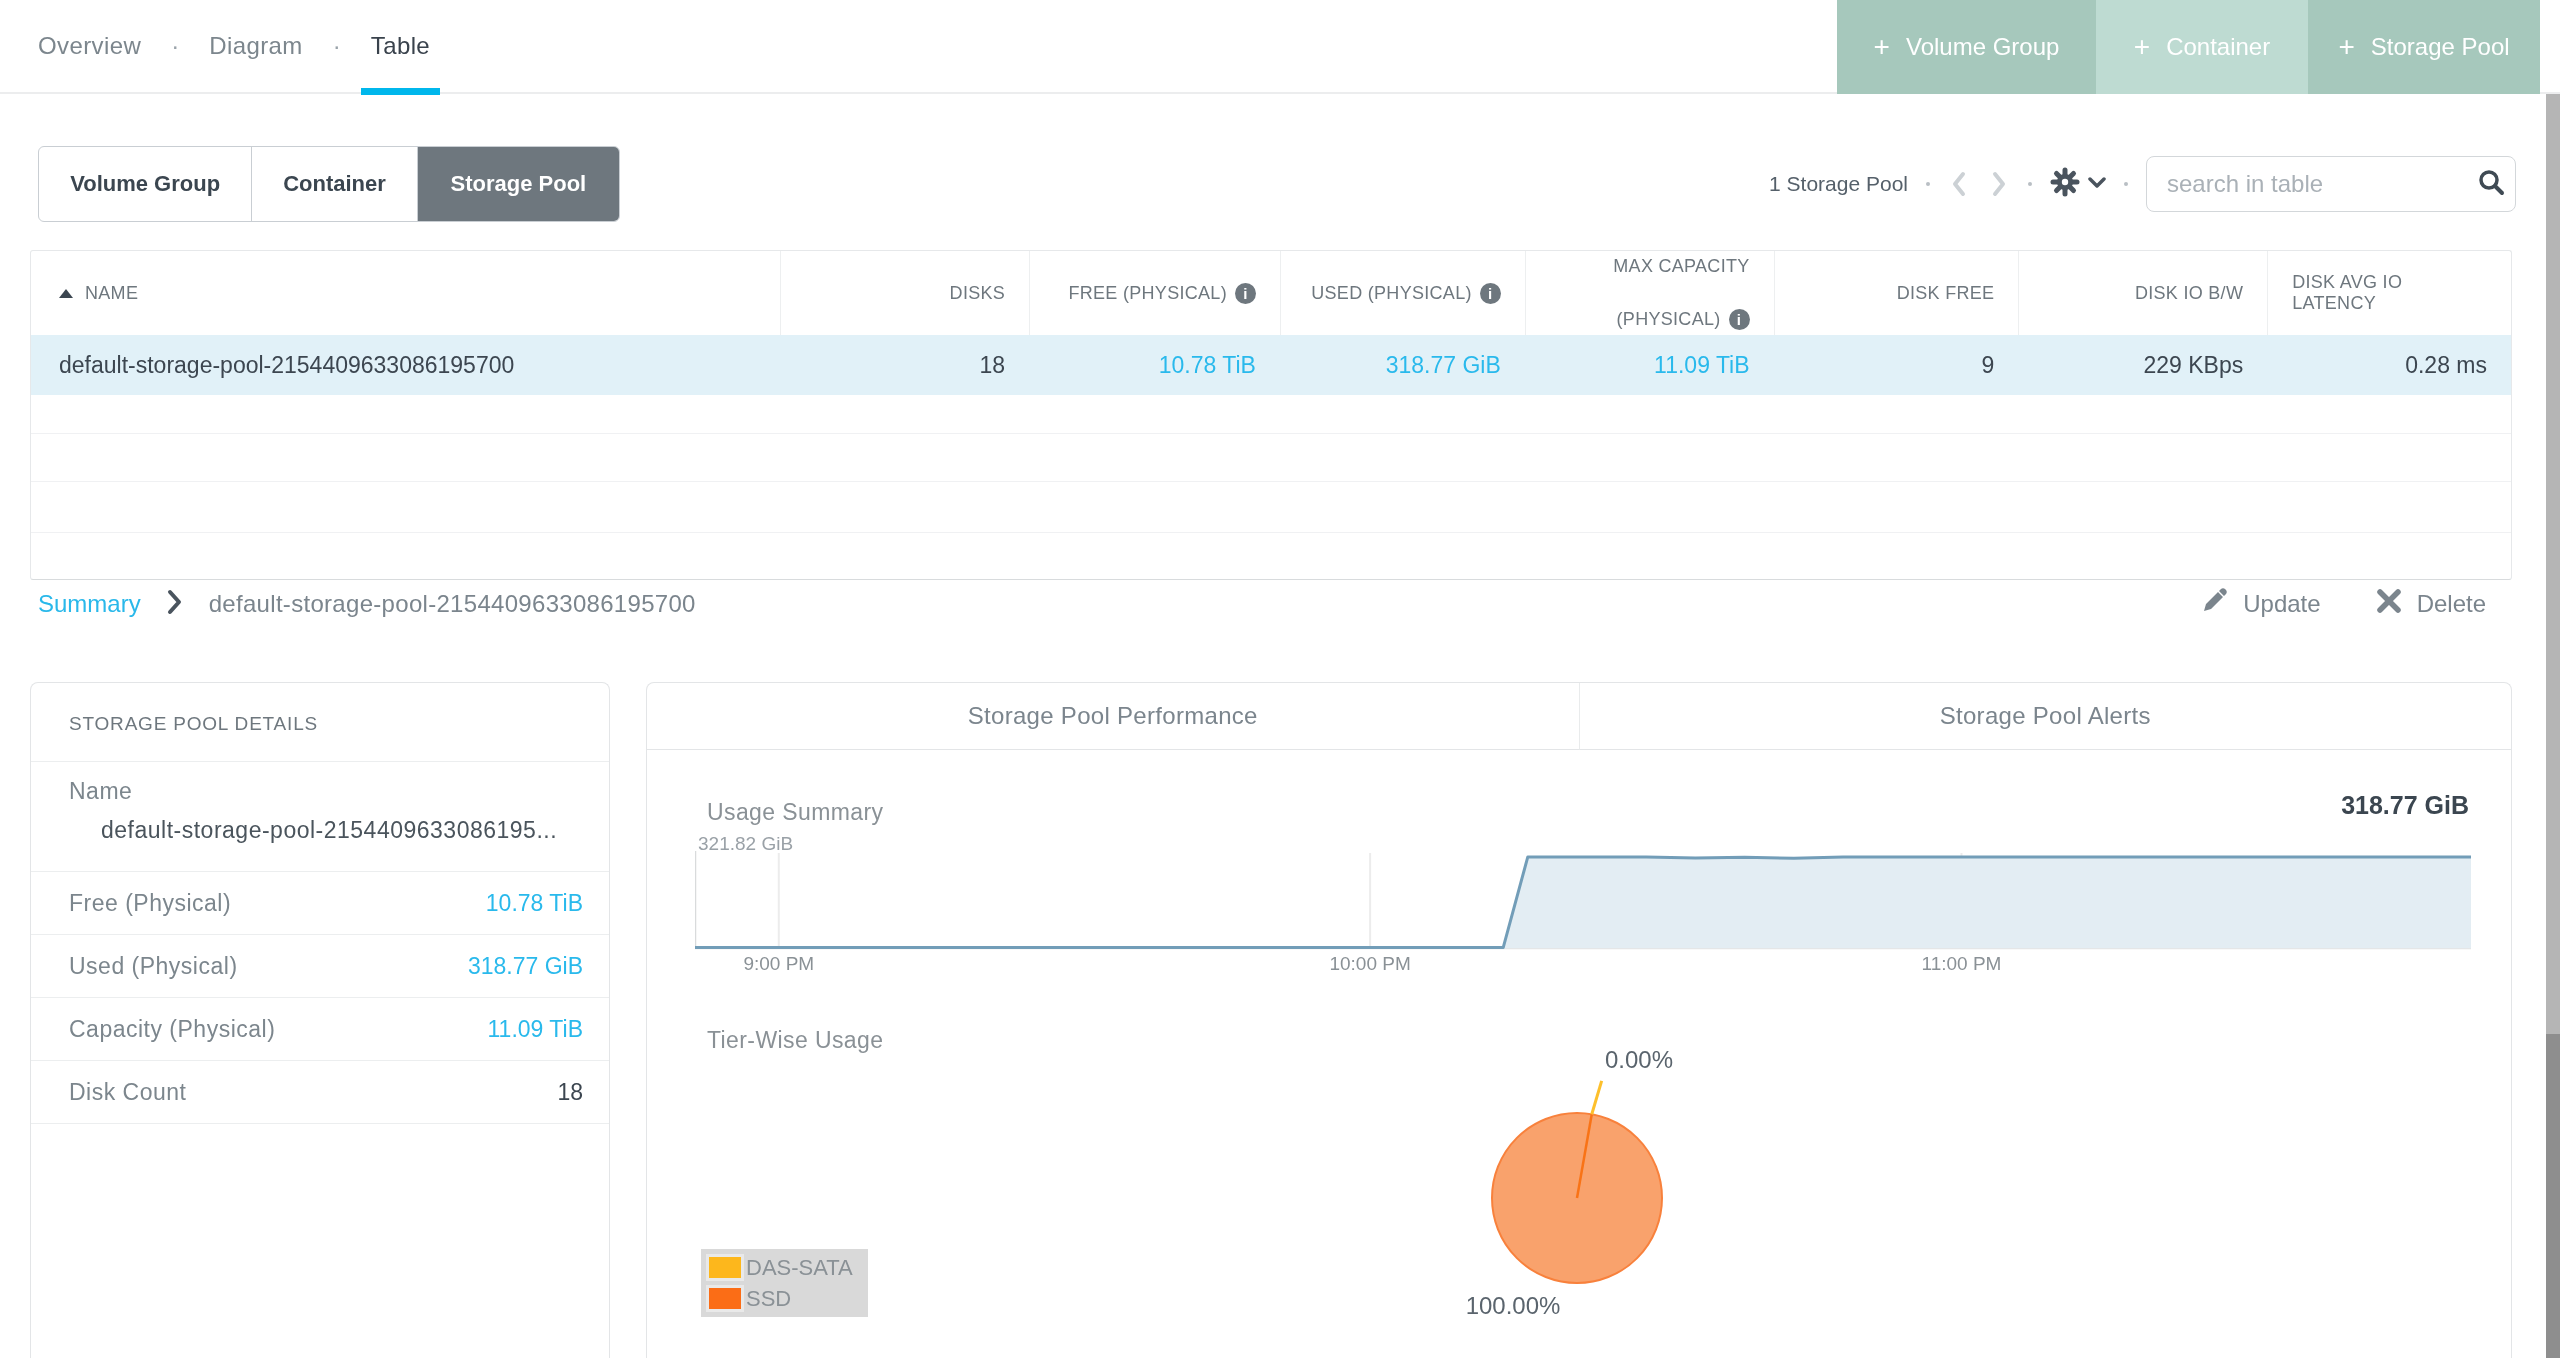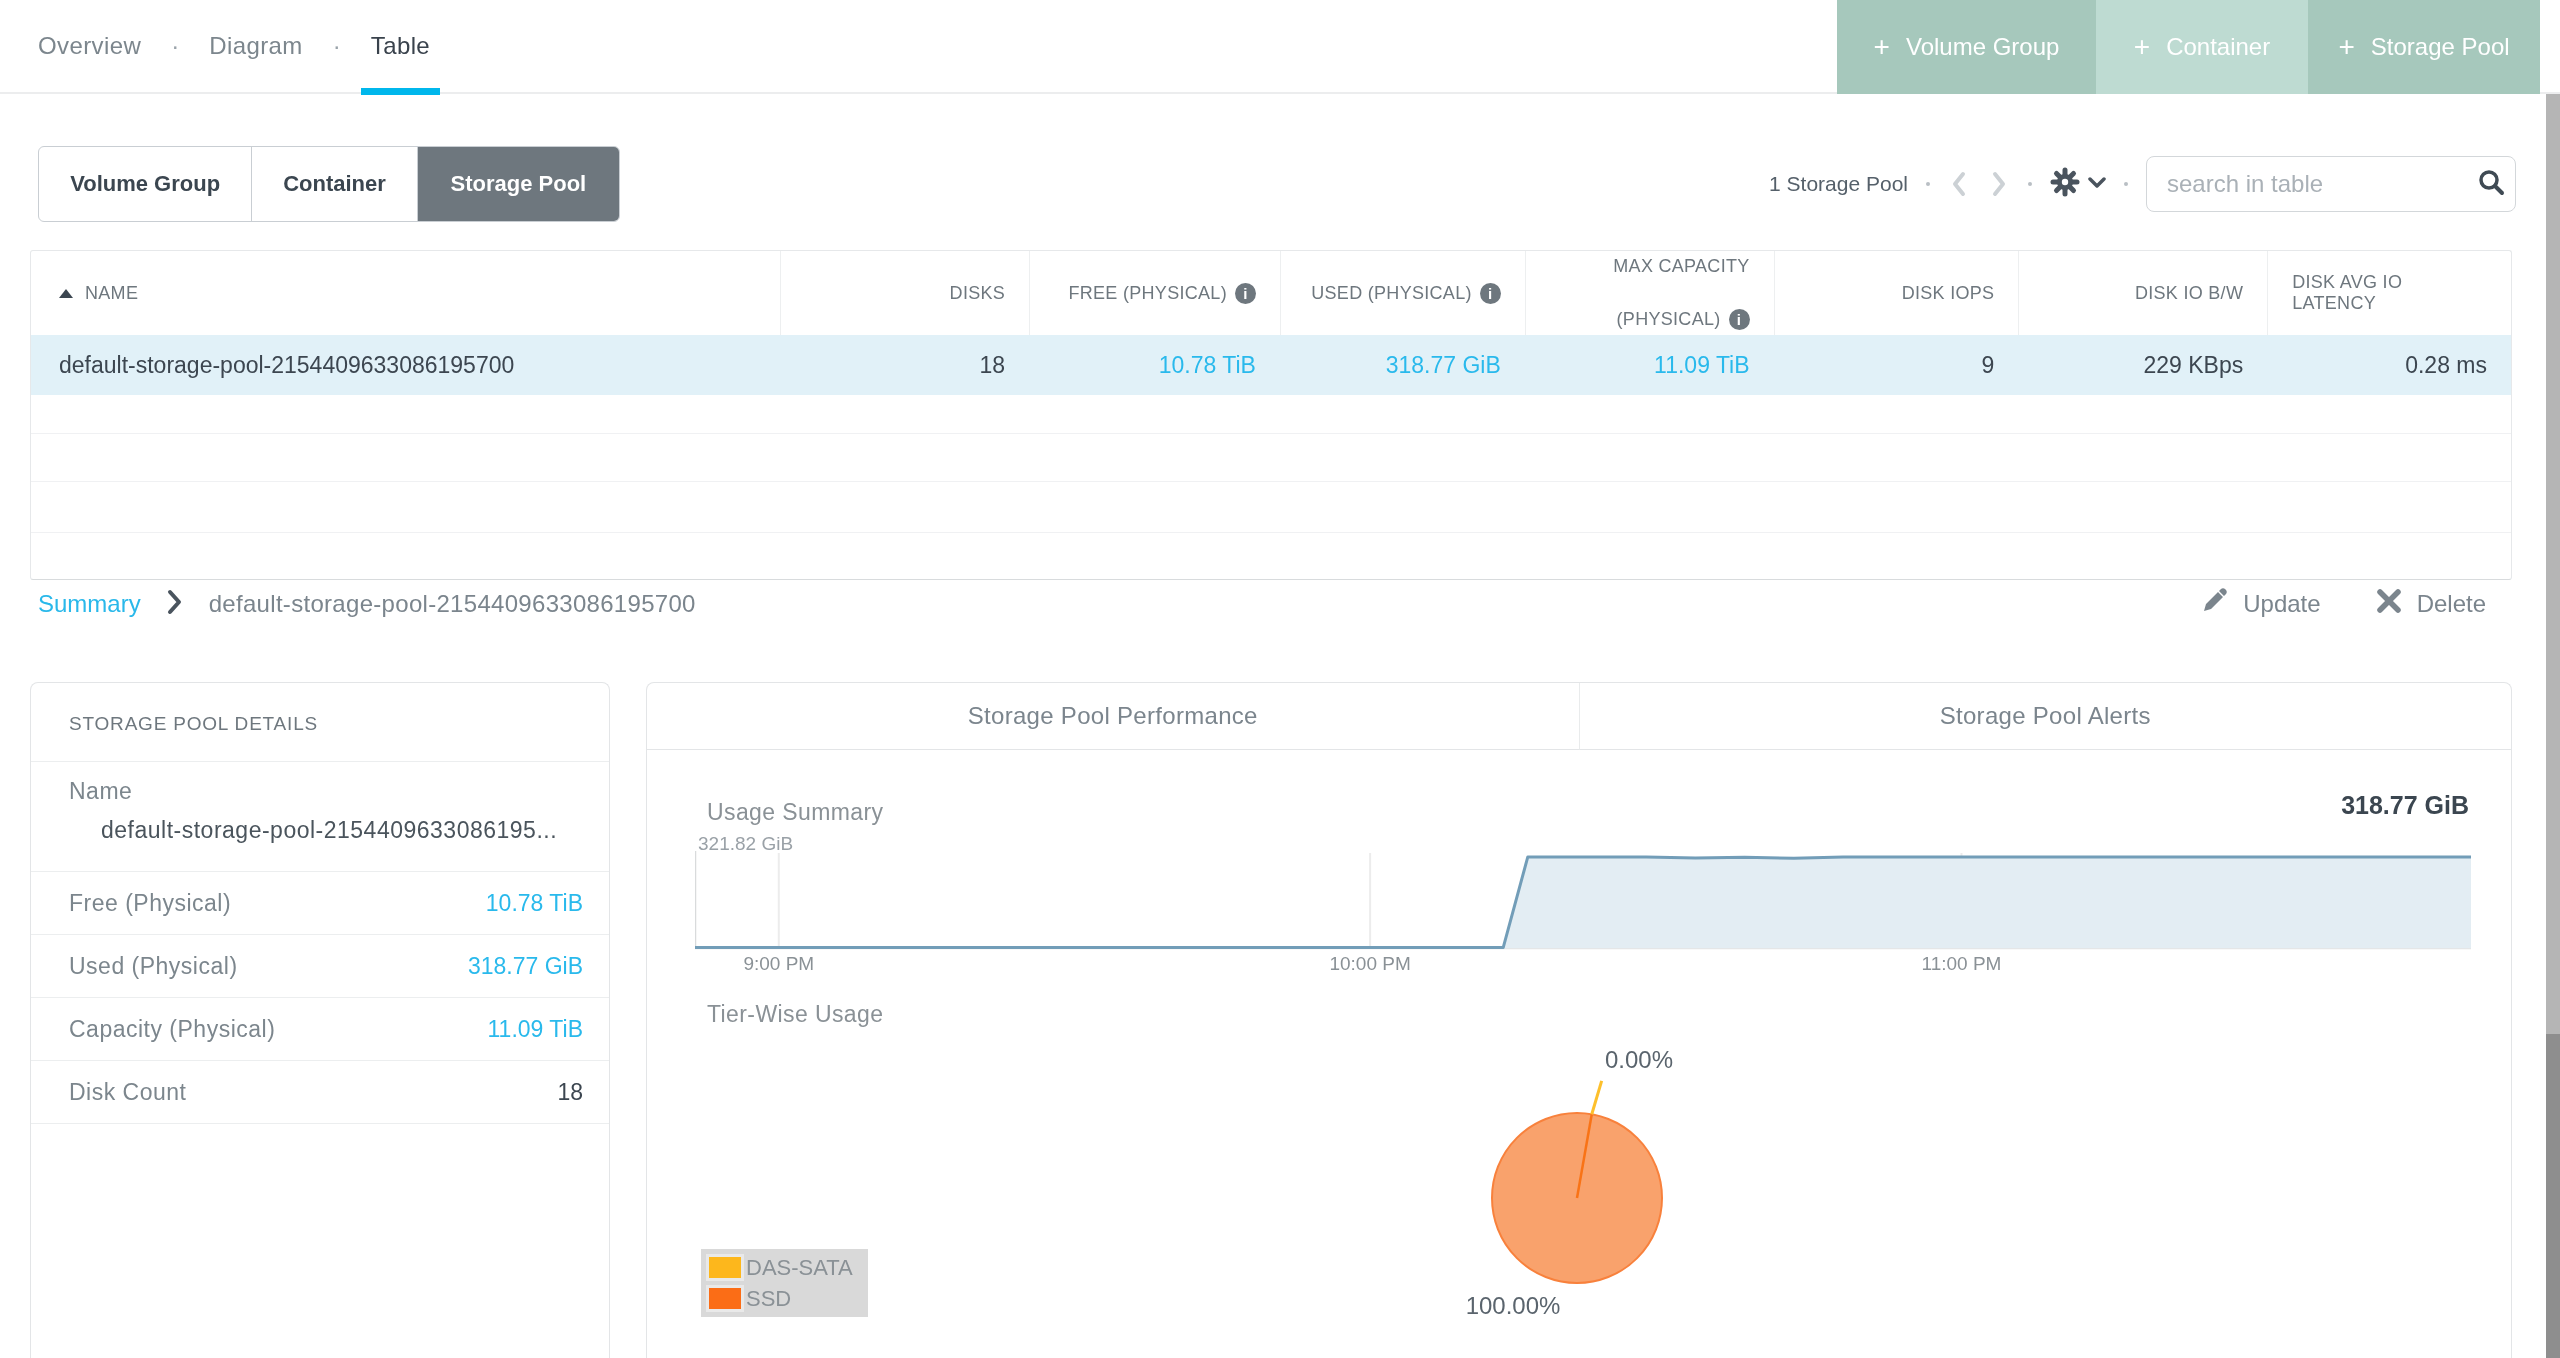--- a/index.html
+++ b/index.html
@@ -219,21 +219,21 @@
     <div class="th c4">
       <span class="two-line">
         <span>MAX CAPACITY</span>
         <span class="l2wrap">
           <span>(PHYSICAL)</span>
           <span class="info-badge"></span>
         </span>
       </span>
     </div>
     <div class="th c5">
-      <span>DISK IOPS</span>
+      <span>DISK FREE</span>
     </div>
     <div class="th c6">
       <span>DISK IO B/W</span>
     </div>
     <div class="th c7">
       <span>DISK AVG IO LATENCY</span>
     </div>
   </div>
   <div class="trow">
     <div class="td c0">default-storage-pool-2154409633086195700</div>
@@ -323,21 +323,21 @@
         <line x1="1266.4594894561594" y1="2" x2="1266.4594894561594" y2="97" stroke="#ECECEC" stroke-width="2"></line>
         <line x1="0.5" y1="0" x2="0.5" y2="97" stroke="#D9DBDC" stroke-width="1.5"></line>
         <line x1="0" y1="97" x2="1776" y2="97" stroke="#E4E6E7" stroke-width="2.5"></line>
         <path d="M0.0 96.6 L808.2 96.6 L832.8 5.9 L951.1 5.9 L1000.4 7.1 L1049.6 6.2 L1098.9 7.2 L1148.2 5.9 L1776.0 5.9 L1776.0 97 L0.0 97 Z" fill="#E3EDF3" stroke="none"></path>
         <path d="M0.0 96.6 L808.2 96.6 L832.8 5.9 L951.1 5.9 L1000.4 7.1 L1049.6 6.2 L1098.9 7.2 L1148.2 5.9 L1776.0 5.9 " fill="none" stroke="#729DB8" stroke-width="3" stroke-linejoin="round"></path>
         <text x="83.77358490566036" y="119" text-anchor="middle" fill="#8A9196" font-size="19">9:00 PM</text>
         <text x="675.1165371809099" y="119" text-anchor="middle" fill="#8A9196" font-size="19">10:00 PM</text>
         <text x="1266.4594894561594" y="119" text-anchor="middle" fill="#8A9196" font-size="19">11:00 PM</text>
       </svg></div>
 
-  <div class="chart-title" style="left:48px; top:318px;">Tier-Wise Usage</div>
+  <div class="chart-title" style="left:48px; top:344px;">Tier-Wise Usage</div>
   <div class="abs" style="left:754px; top:353px;" id="tier-pie"><svg width="360" height="300" viewBox="0 0 360 300">
         <circle cx="176" cy="162" r="85" fill="#F9A26C" stroke="#F8813C" stroke-width="2"></circle>
         <line x1="176" y1="162" x2="190.76009510168907" y2="78.29134099396232" stroke="#F97316" stroke-width="2.5"></line>
         <line x1="190.76009510168907" y1="78.29134099396232" x2="200.6641331423647" y2="44.80787739154725" stroke="#FDC02C" stroke-width="3"></line>
         <text x="238" y="32" text-anchor="middle" fill="#5A646D" font-size="24">0.00%</text>
         <text x="112" y="278" text-anchor="middle" fill="#5A646D" font-size="24">100.00%</text>
       </svg></div>
 
   <div class="legend-box">
     <div class="legend-row">

